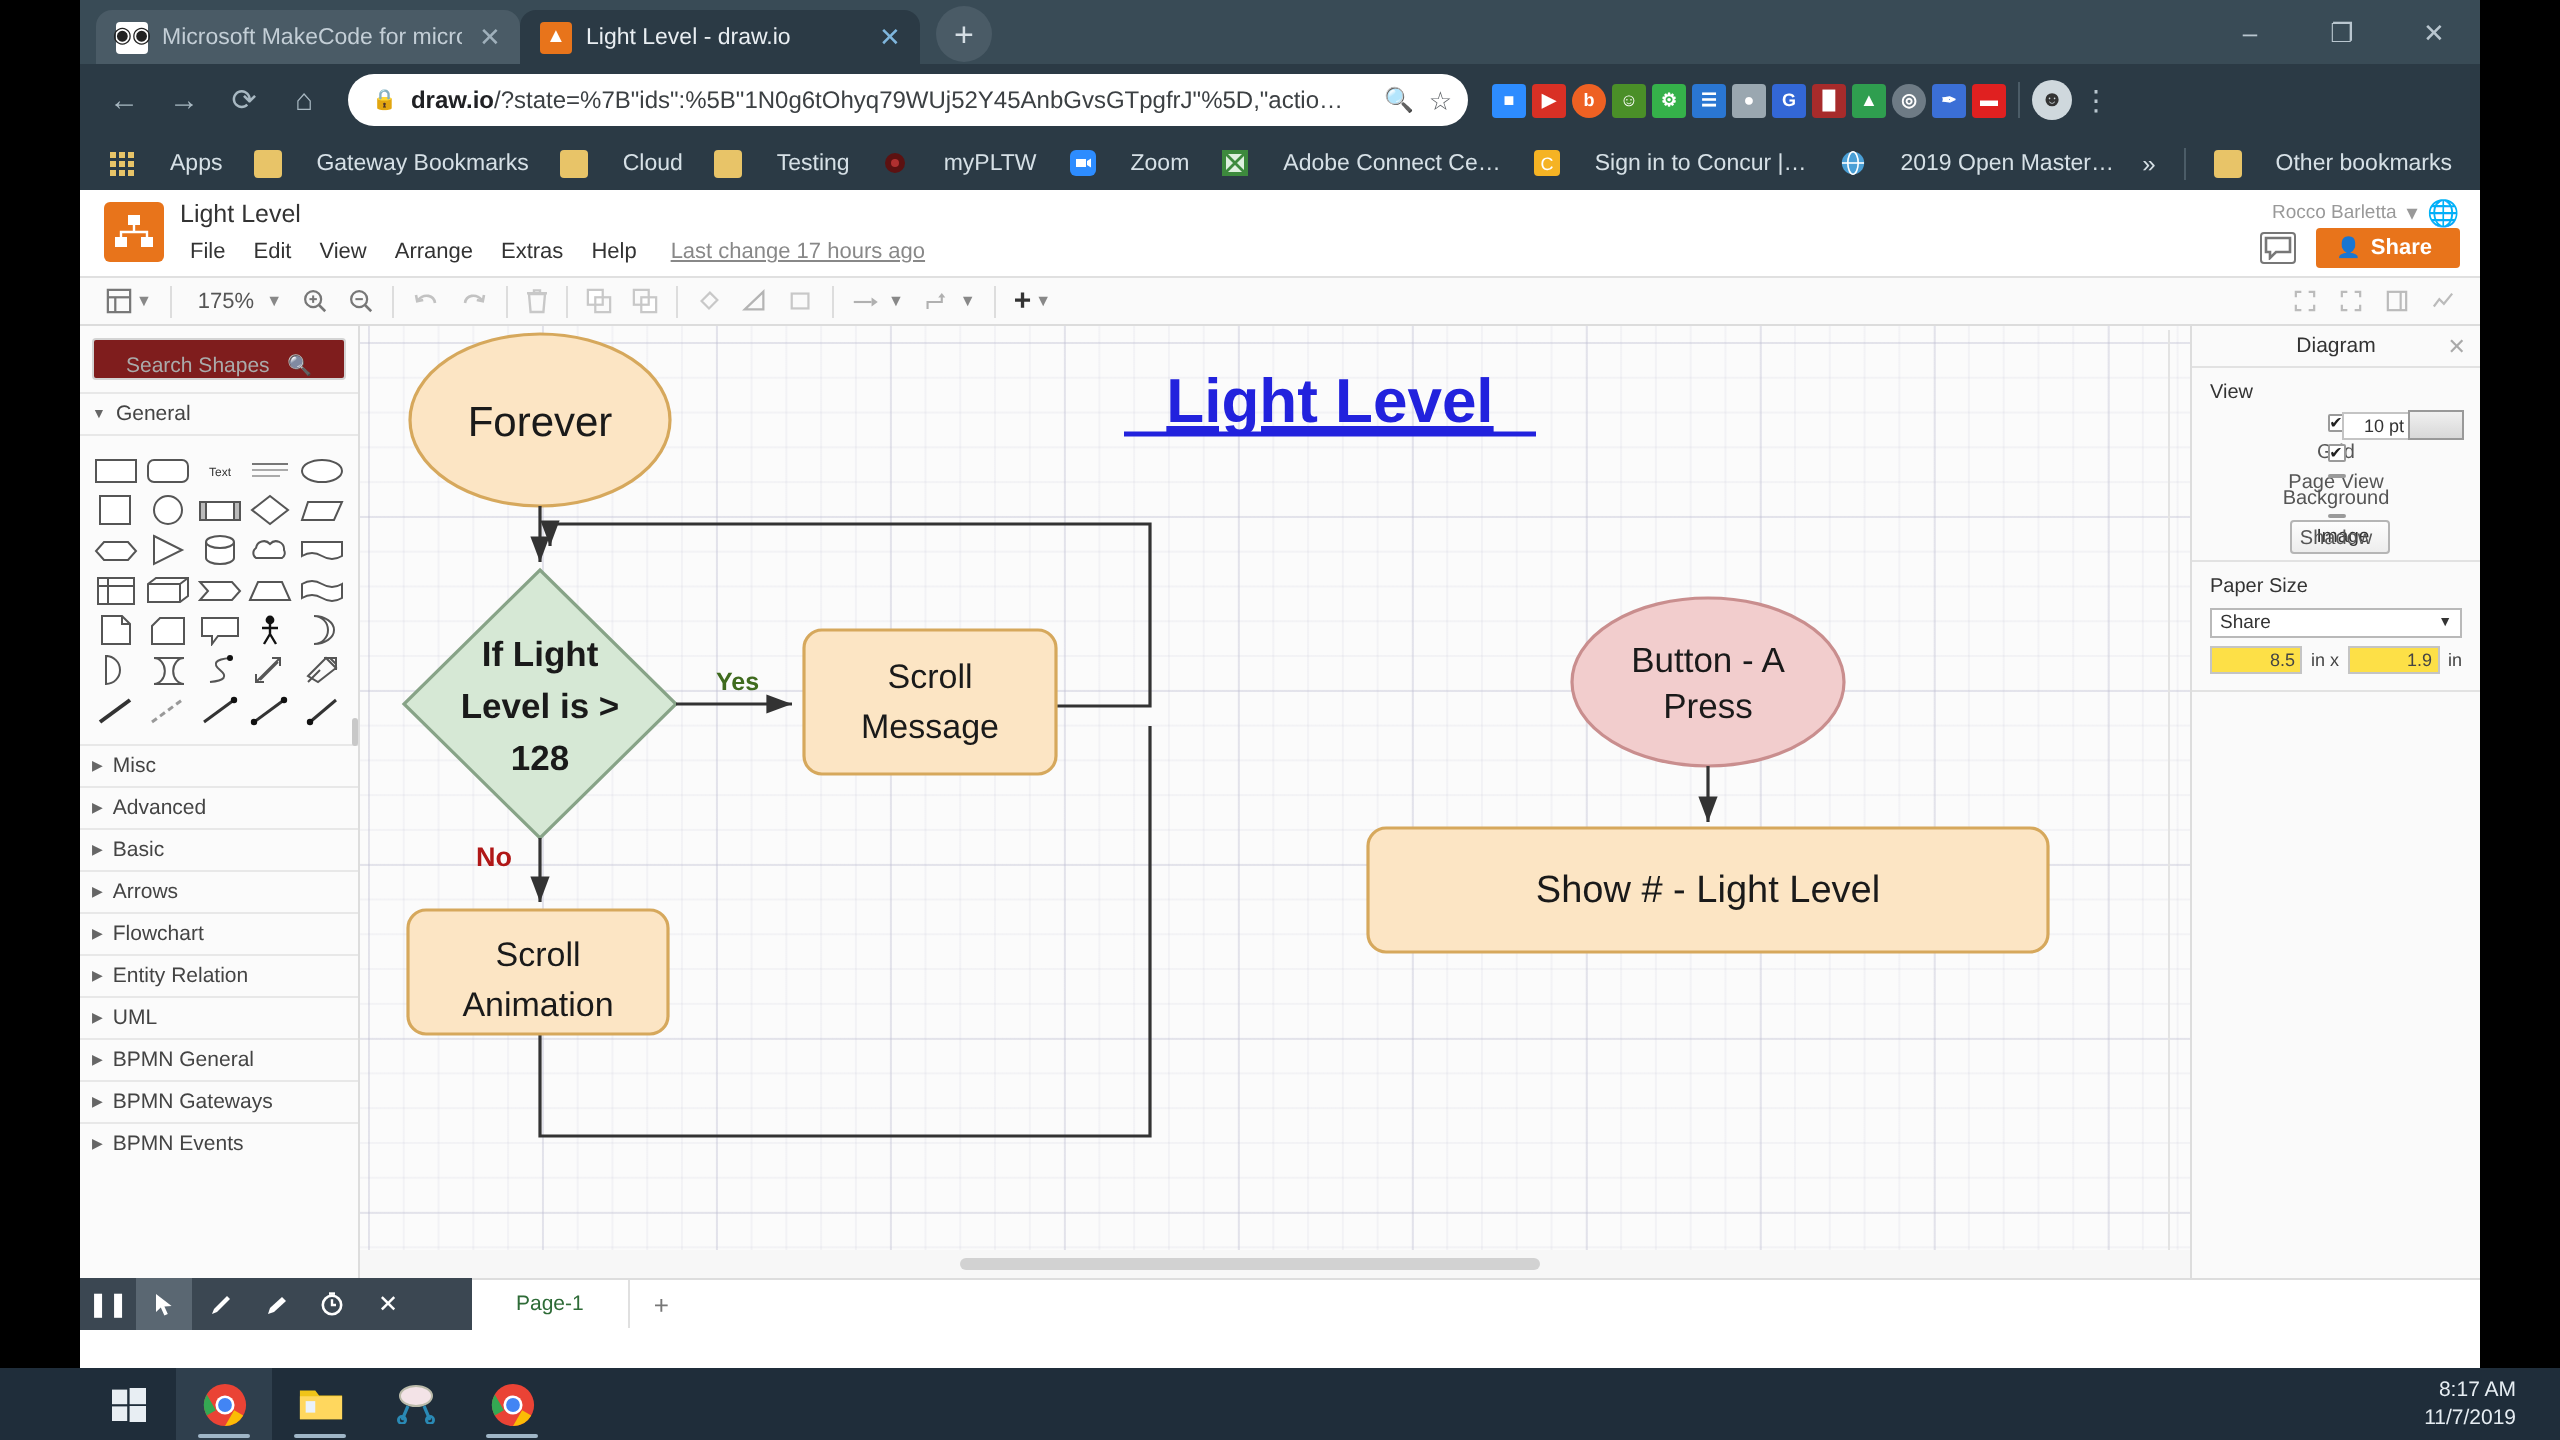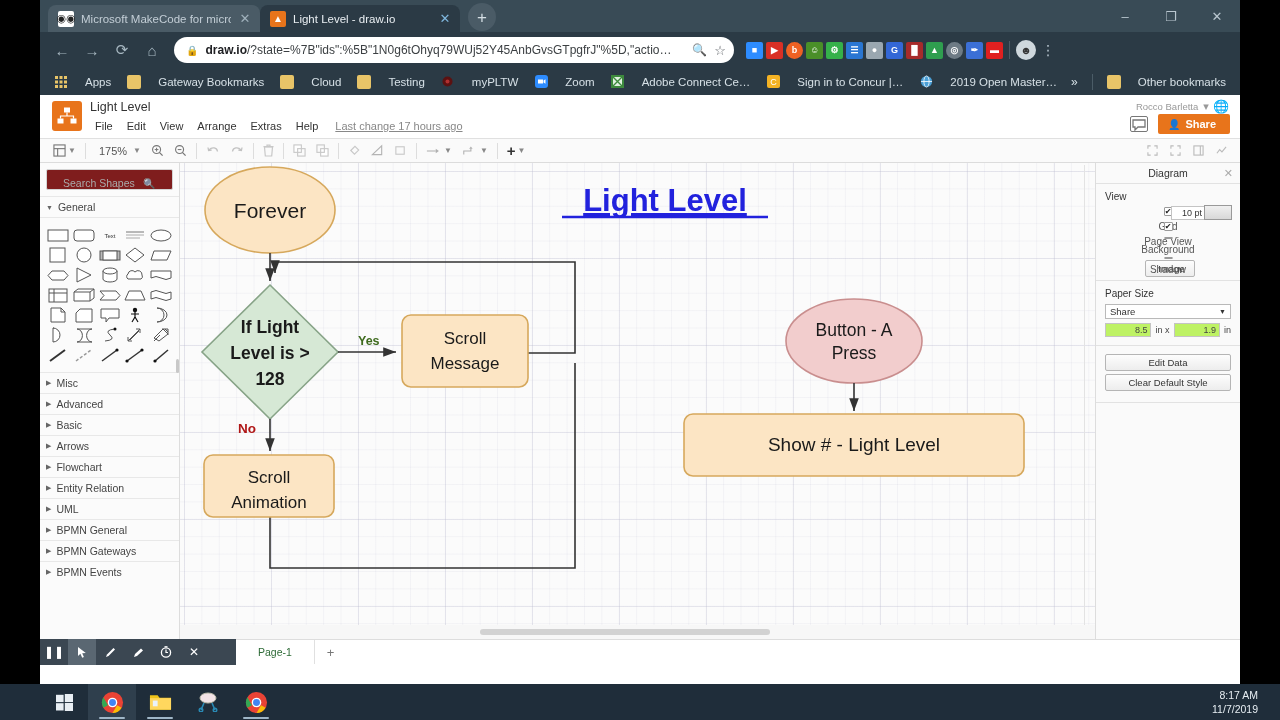--- a/index.html
+++ b/index.html
@@ -204,21 +204,21 @@
     border-left:none; background:#fff; font-size:5px; color:#666; display:flex;flex-direction:column;
     align-items:center;justify-content:center;line-height:4px;}
   .gridclr { position:absolute; right:-1px; top:-2px; width:28px;height:15px; border:1px solid #999;
     background:linear-gradient(#f0f0f0,#d8d8d8);}
   .btn-sm { border:1px solid #b5b5b5; background:linear-gradient(#fdfdfd,#ededed);
     font-size:9.5px; color:#333; padding:2px 9px; border-radius:2px; }
   .sel-box { width:100%; height:15px; border:1px solid #b9b9b9; background:#fff; font-size:9.5px;
     color:#333; display:flex; align-items:center; padding:0 4px; position:relative; margin-bottom:4px;}
   .sel-box .arw { position:absolute; right:4px; font-size:7px; }
   .size-row { display:flex; align-items:center; gap:4px; font-size:9px; color:#444;}
-  .size-in { flex:1; height:14px; border:1px solid #c4c4c4; background:#bef264;
+  .size-in { flex:1; height:14px; border:1px solid #c4c4c4; background:#fde047;
     display:flex;align-items:center;justify-content:flex-end;padding-right:3px; font-size:9px;}
   .wide-btn { display:block; width:100%; text-align:center; border:1px solid #b5b5b5;
     background:linear-gradient(#fdfdfd,#ededed); font-size:9.5px; color:#333; padding:2px 0;
     border-radius:2px; margin-bottom:3px;}
 
   
   #footer { height: 25px; background:#fff; border-top:1px solid #ddd; display:flex; align-items:stretch;
     position:relative; }
   #rec-toolbar { position:absolute; left:0; top:-1px; width:196px; height:26px; background:#3b4752;
     display:flex; align-items:center; }
@@ -912,24 +912,20 @@
               <span class="arw">▼</span>
             </div>
             <div class="size-row">
               <span class="size-in">8.5</span>
               <span>in x</span>
               <span class="size-in">1.9</span>
               <span>in</span>
             </div>
           </div>
 
-          <div class="fmt-sec" style="padding-top:8px;">
-            <span class="wide-btn">Edit Data</span>
-            <span class="wide-btn">Clear Default Style</span>
-          </div>
         </div>
       </div>
 
       <div id="footer">
         <div id="rec-toolbar">
           <div class="rec-btn">❚❚</div>
           <div class="rec-btn sel">
             <svg width="11" height="13" viewBox="0 0 11 13">
                 <path d="M1 1 L1 10 L3.4 7.8 L5.2 11.8 L6.9 11 L5.2 7.3 L8.8 7 z" fill="#fff"></path>
               </svg>

